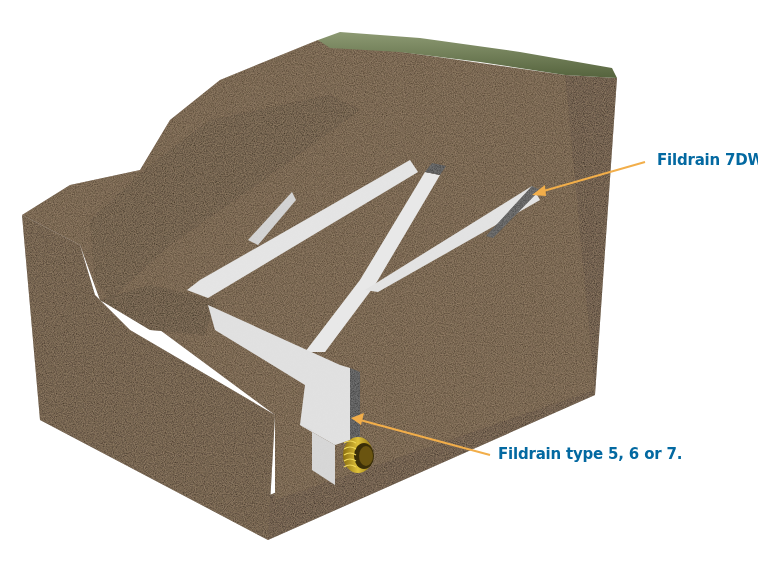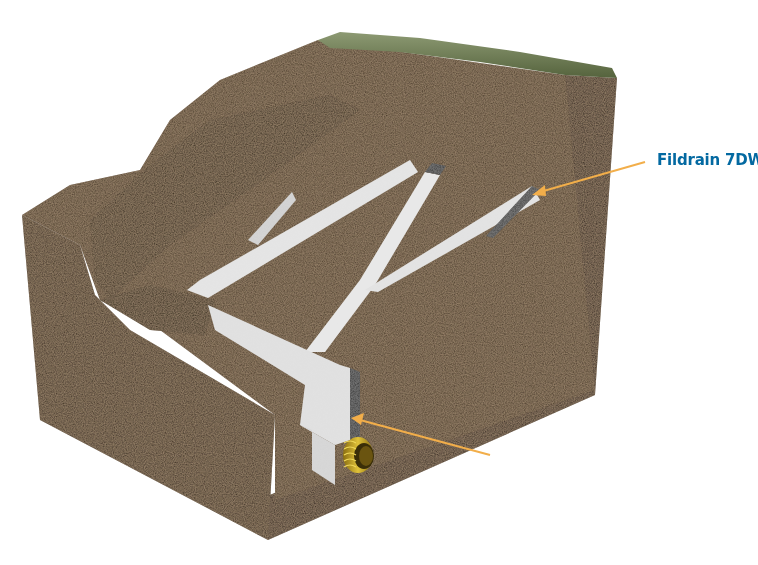--- a/index.html
+++ b/index.html
@@ -106,13 +106,14 @@
     <line x1="490" y1="455" x2="360" y2="420" stroke="#f2ae4a" stroke-width="2"></line>
     <polygon points="351,418 364,413 361,425" fill="#f2ae4a"></polygon>
   </g>
 </svg>
 
 <div id="label-7dw" class="label">
   <span>Fildrain 7DW</span>
 </div>
 
 <div id="label-type" class="label">
+  <div>Fildrain type 5, 6 or 7.</div>
 </div>
 
 </body></html>

